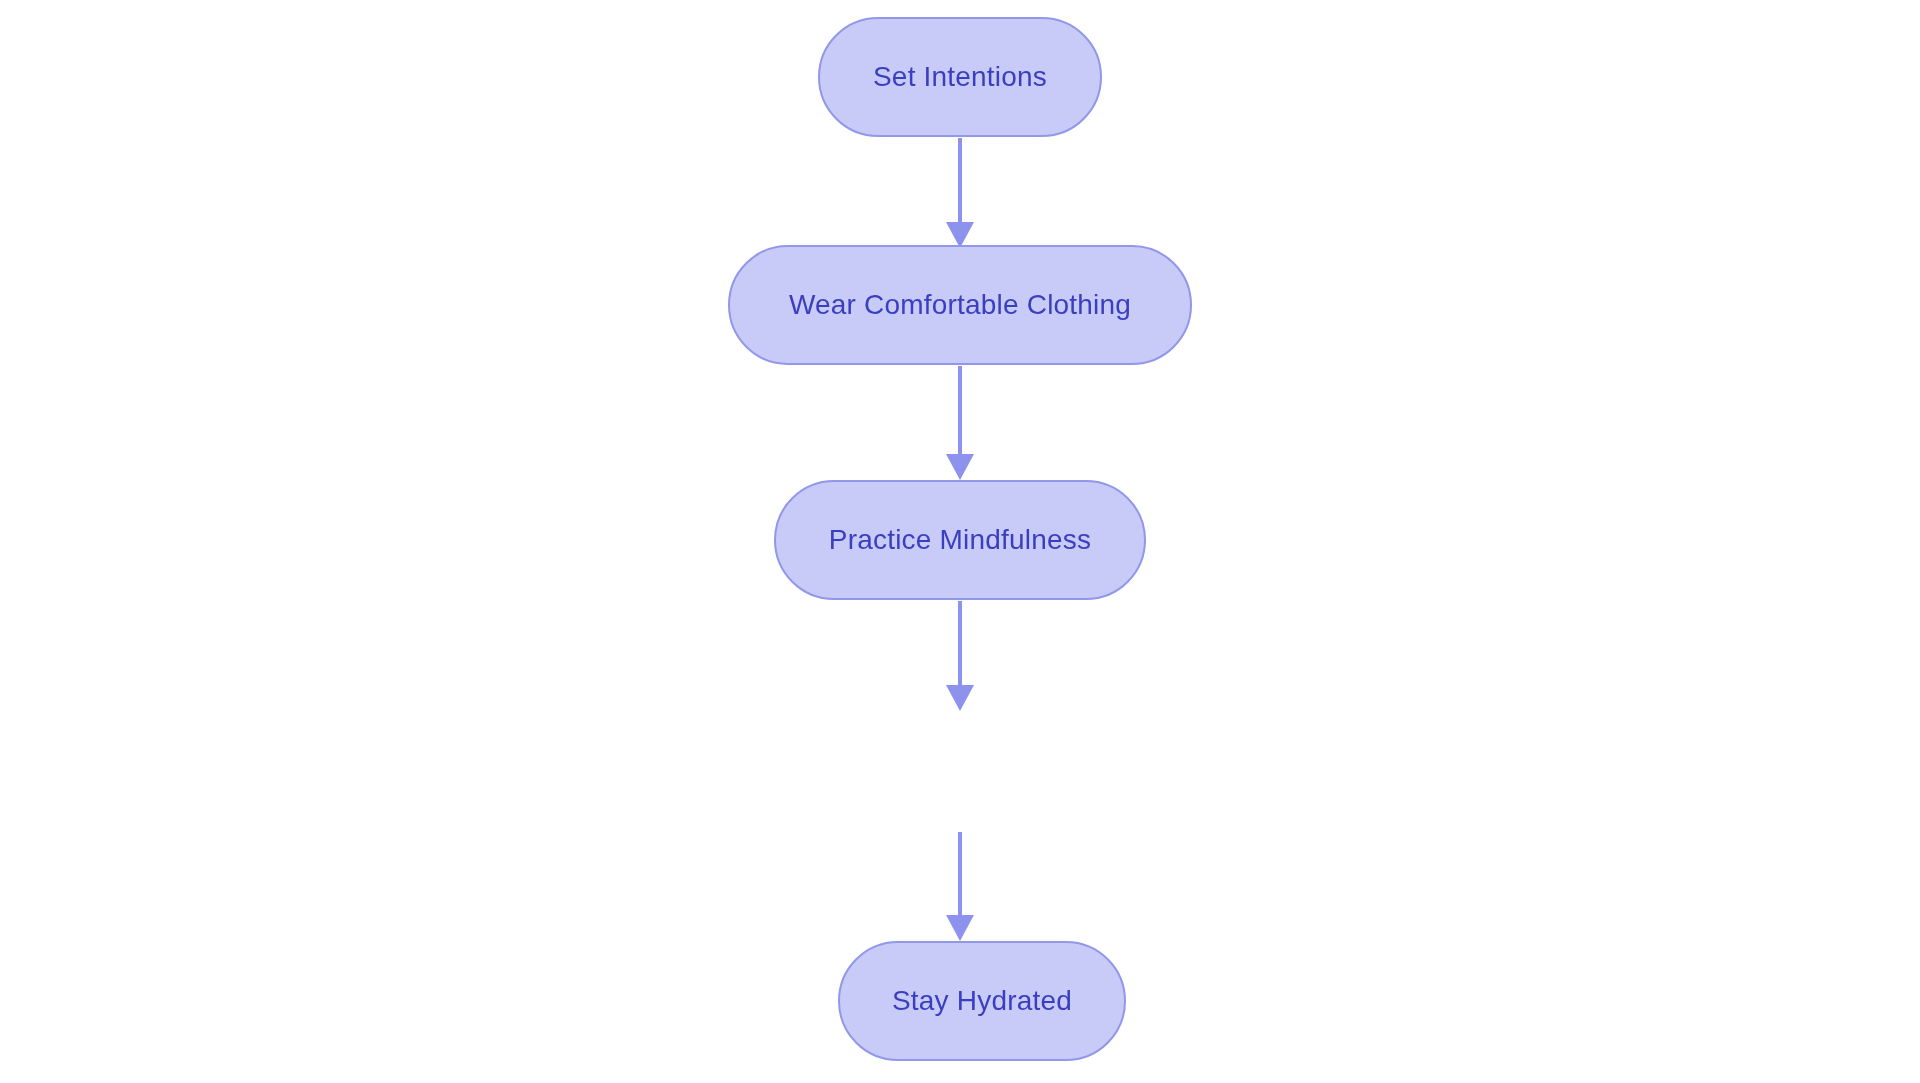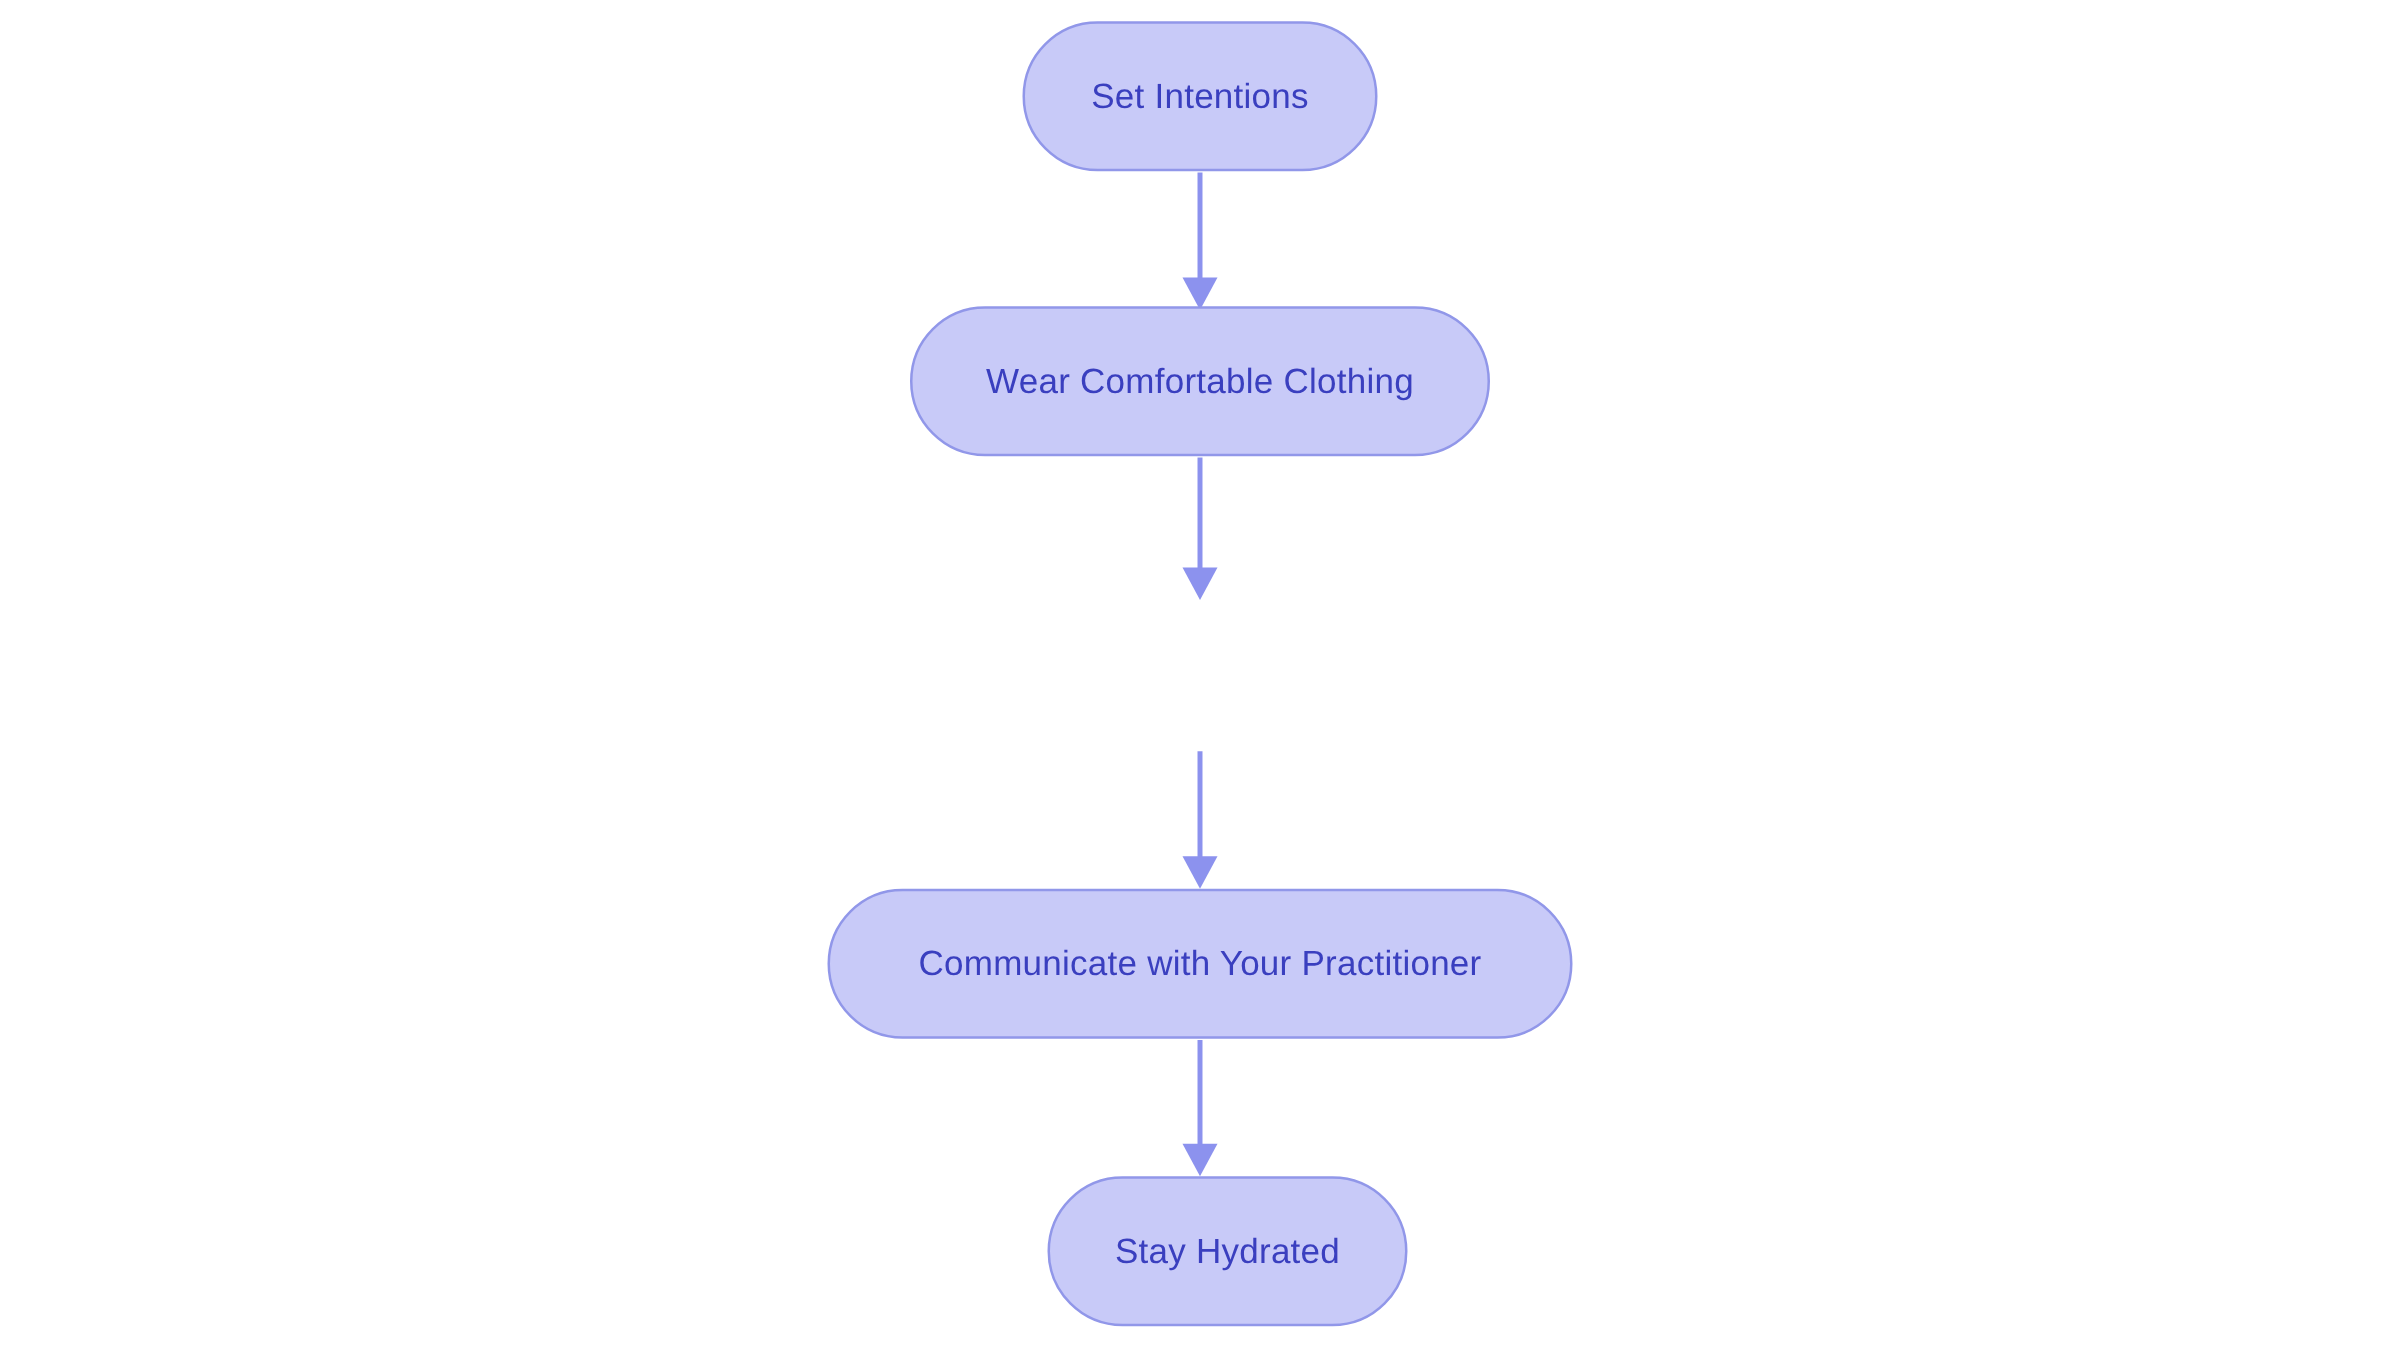--- a/index.html
+++ b/index.html
@@ -72,22 +72,22 @@
   </svg>
 
   <div class="flow-node node-1">
     <span>Set Intentions</span>
   </div>
 
   <div class="flow-node node-2">
     <span>Wear Comfortable Clothing</span>
   </div>
 
+  <div class="flow-node node-3">
+    <span>Practice Mindfulness</span>
+  </div>
 
-  <div class="flow-node node-4">
-    <span>Communicate with Your Practitioner</span>
-  </div>
 
   <div class="flow-node node-5">
     <span>Stay Hydrated</span>
   </div>
 
 </div>
 
 </body></html>

